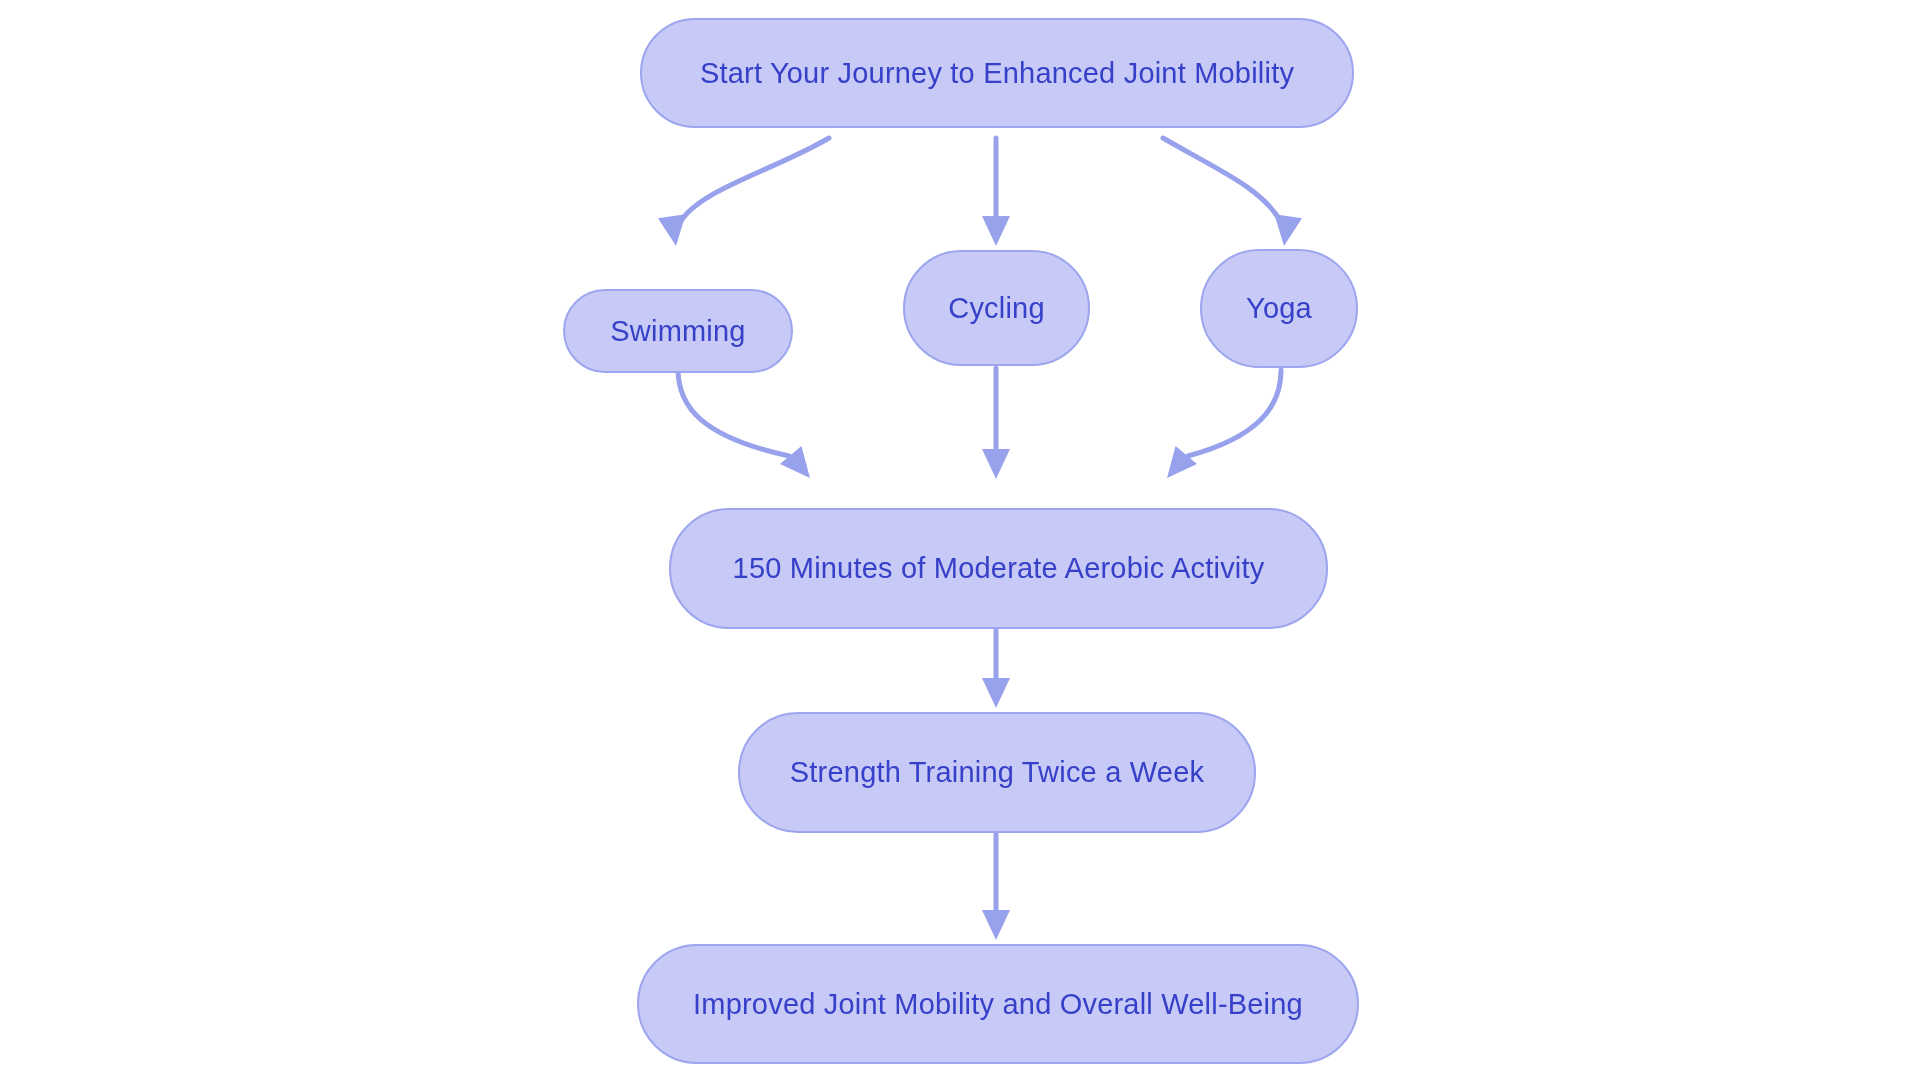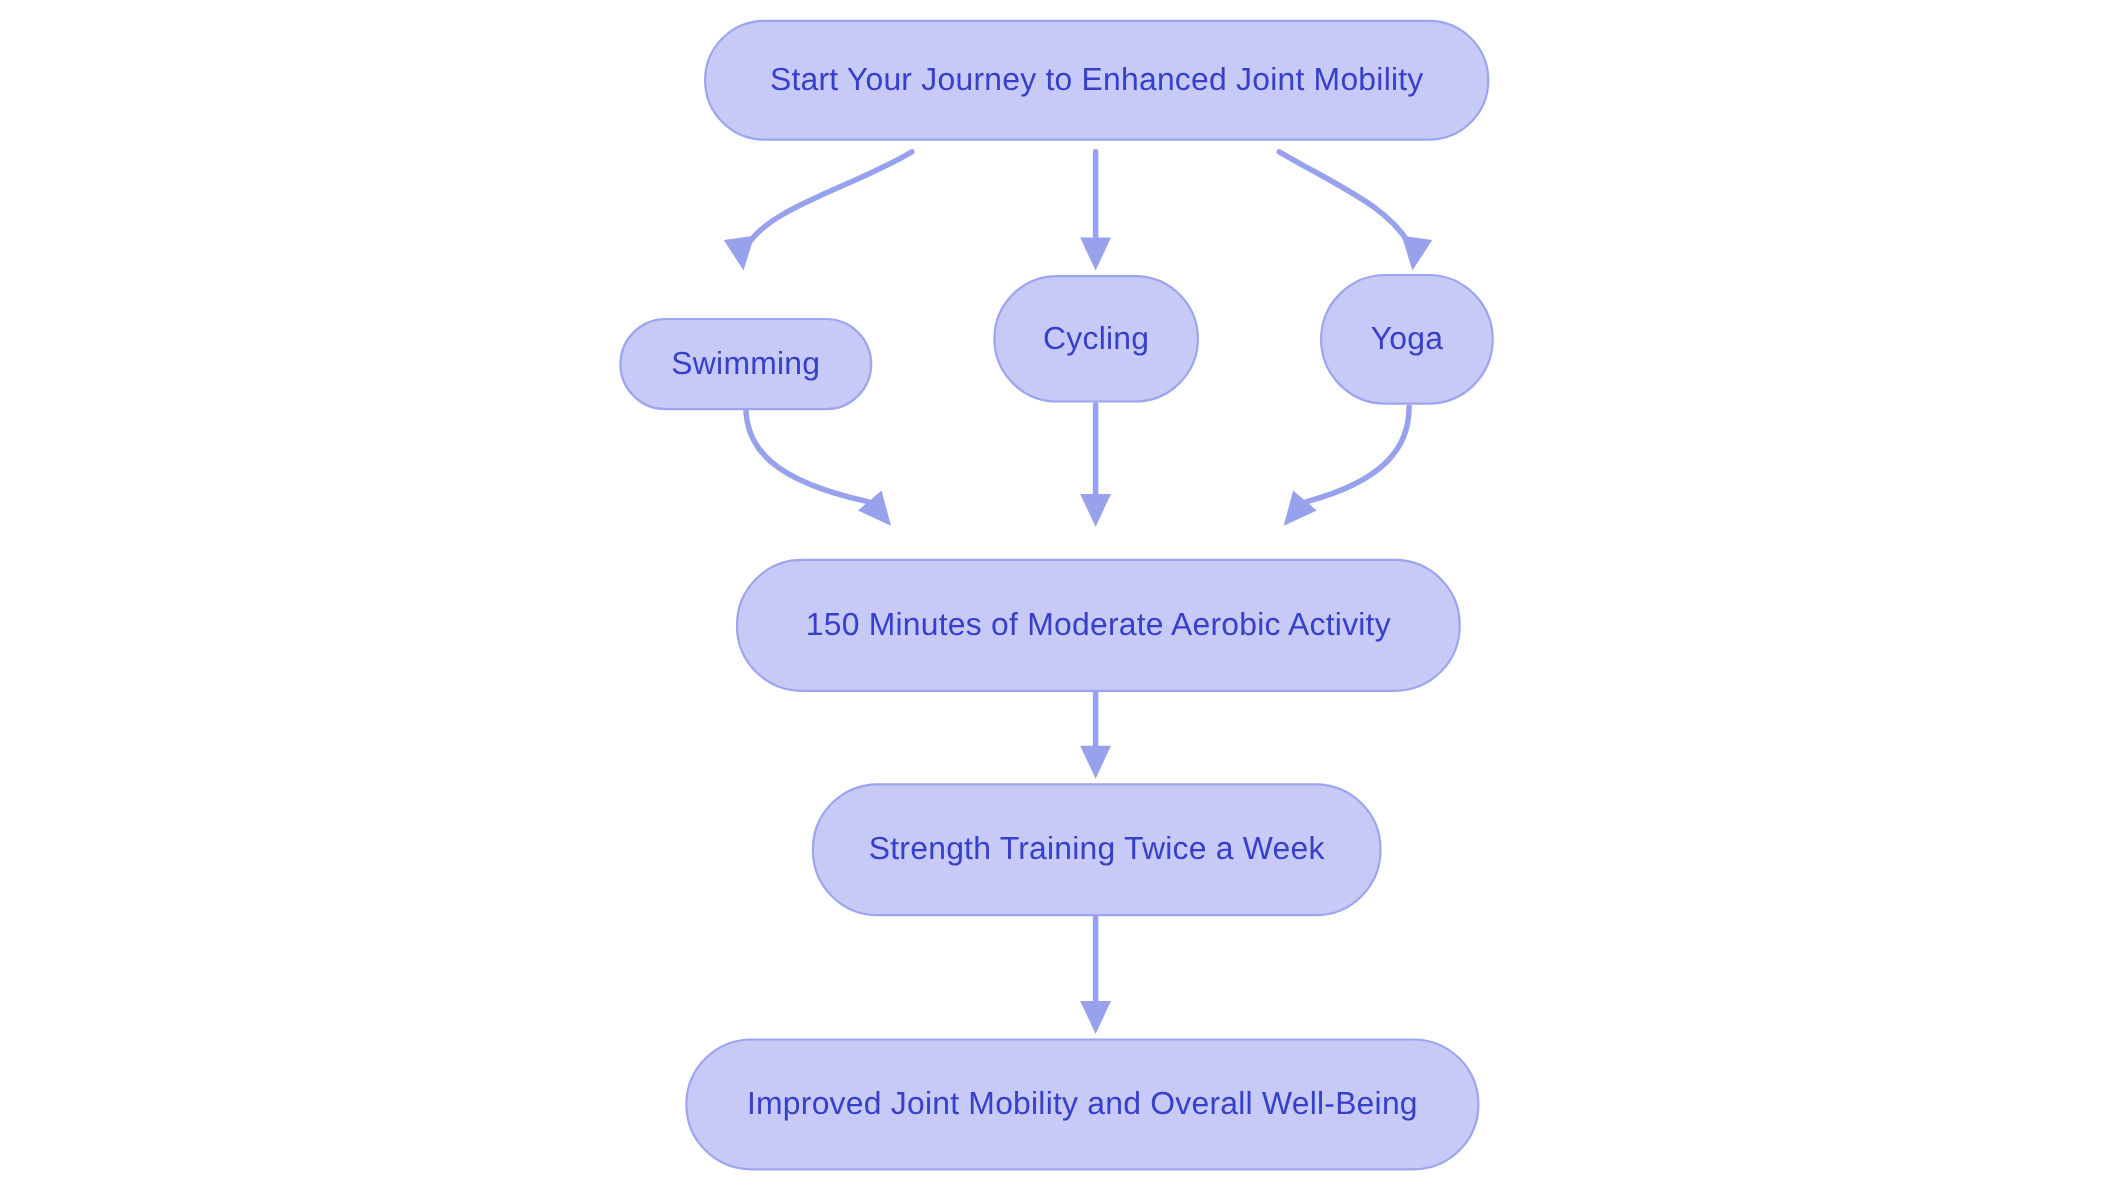--- a/index.html
+++ b/index.html
@@ -50,21 +50,21 @@
     text-align:center;
     white-space:nowrap;
     letter-spacing:0.2px;
   }
   .node-start   {left:640px;  top:18px;  width:714px; height:110px;}
   .node-swimming{left:563px;  top:251px; width:230px; height:84px;margin-top:38px;}
   .node-cycling {left:903px;  top:250px; width:187px; height:116px;}
   .node-yoga    {left:1200px; top:249px; width:158px; height:119px;}
   .node-aerobic {left:669px;  top:508px; width:659px; height:121px;}
   .node-strength{left:738px;  top:712px; width:518px; height:121px;}
-  .node-outcome {left:623px;  top:944px; width:722px; height:120px;}
+  .node-outcome {left:637px;  top:944px; width:722px; height:120px;}
 </style>
 </head>
 <body>
 
 <div class="canvas">
 
   <svg class="edges" viewBox="0 0 1920 1083" xmlns="http://www.w3.org/2000/svg">
 
     <path class="edge" d="M 829 138 C 775 170, 702 188, 680 222"></path>
     <polygon class="head" points="0,0 -14,-30 14,-30" transform="translate(676,246) rotate(-8)"></polygon>

